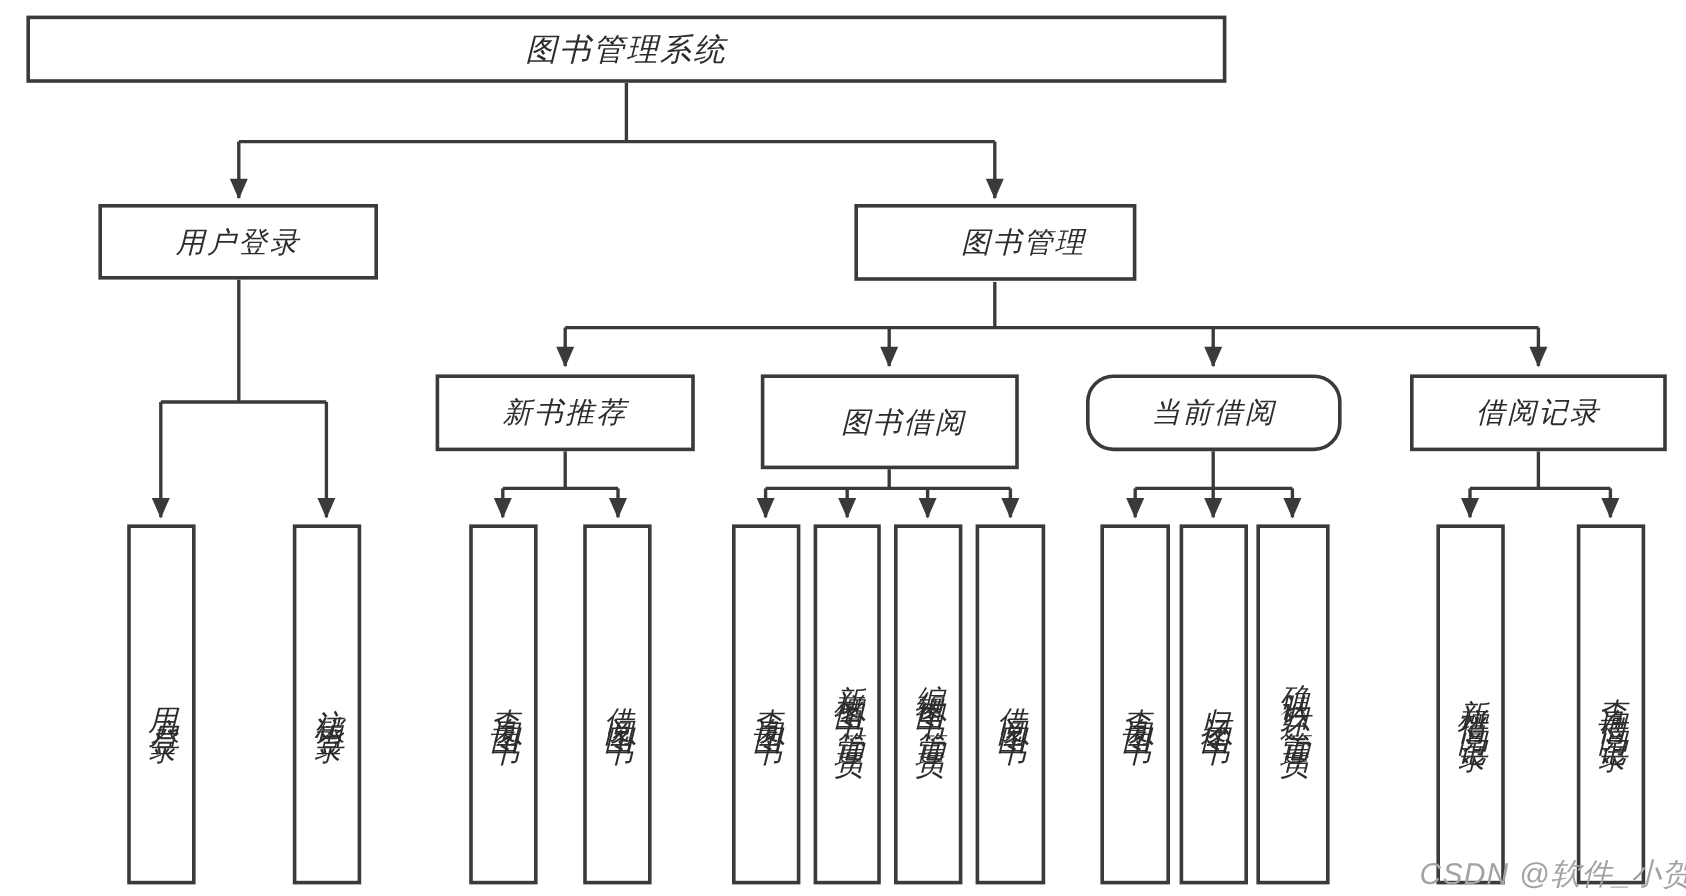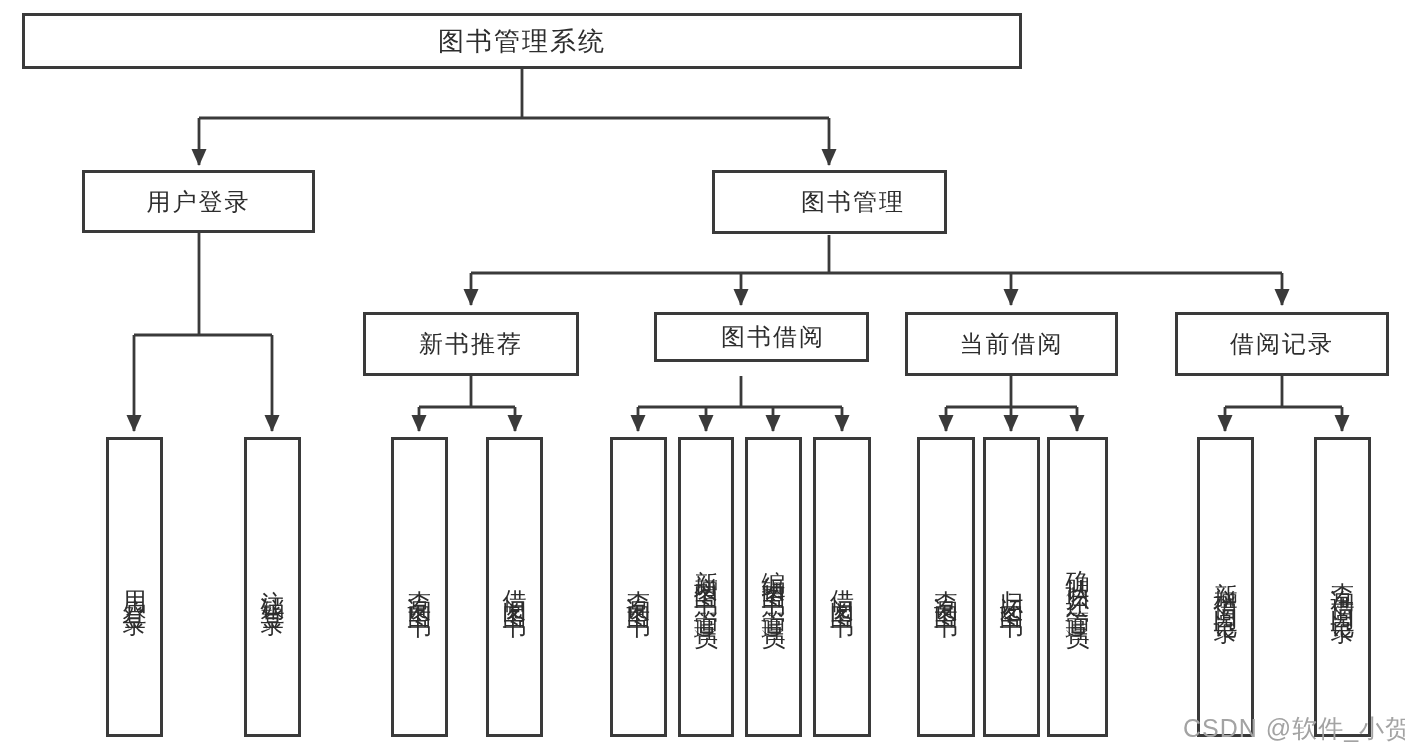--- a/index.html
+++ b/index.html
@@ -7,20 +7,21 @@
     padding: 0;
     background: #ffffff;
     font-family: "Liberation Sans", "DejaVu Sans", sans-serif;
   }
   .canvas {
     position: relative;
     width: 1405px;
     height: 747px;
     background: #ffffff;
     overflow: hidden;
+    font-style: italic;
   }
   .connectors {
     position: absolute;
     left: 0;
     top: 0;
     width: 1405px;
     height: 747px;
   }
   .node {
     position: absolute;
@@ -103,22 +104,22 @@
     <line x1="1225" y1="407" x2="1225" y2="431" stroke="#3a3a3a" stroke-width="2.8" marker-end="url(#arw)"></line>
     <line x1="1342" y1="407" x2="1342" y2="431" stroke="#3a3a3a" stroke-width="2.8" marker-end="url(#arw)"></line>
   </svg>
 
   <div class="node root-node" style="left:22px; top:13px; width:1000px; height:56px;">图书管理系统</div>
 
   <div class="node branch-node" style="left:82px; top:170px; width:233px; height:63px;">用户登录</div>
   <div class="node branch-node" style="left:712px; top:170px; width:235px; height:64px;padding-left:47px;">图书管理</div>
 
   <div class="node group-node" style="left:363px; top:312px; width:216px; height:64px;">新书推荐</div>
-  <div class="node group-node" style="left:654px; top:312px; width:215px; height:50px;padding-left:23px;">图书借阅</div>
-  <div class="node group-node" style="left:905px; top:312px; width:213px; height:64px;">当前借阅</div>
+  <div class="node group-node" style="left:634px; top:312px; width:215px; height:79px;padding-left:23px;">图书借阅</div>
+  <div class="node group-node" style="left:905px; top:312px; width:213px; height:64px;border-radius:23px;">当前借阅</div>
   <div class="node group-node" style="left:1175px; top:312px; width:214px; height:64px;">借阅记录</div>
 
   <div class="node leaf-node" style="left:106px; top:437px; width:57px; height:300px;">
     <span class="vtext">用户登录</span>
   </div>
   <div class="node leaf-node" style="left:244px; top:437px; width:57px; height:300px;">
     <span class="vtext">注销登录</span>
   </div>
 
   <div class="node leaf-node" style="left:391px; top:437px; width:57px; height:300px;">

